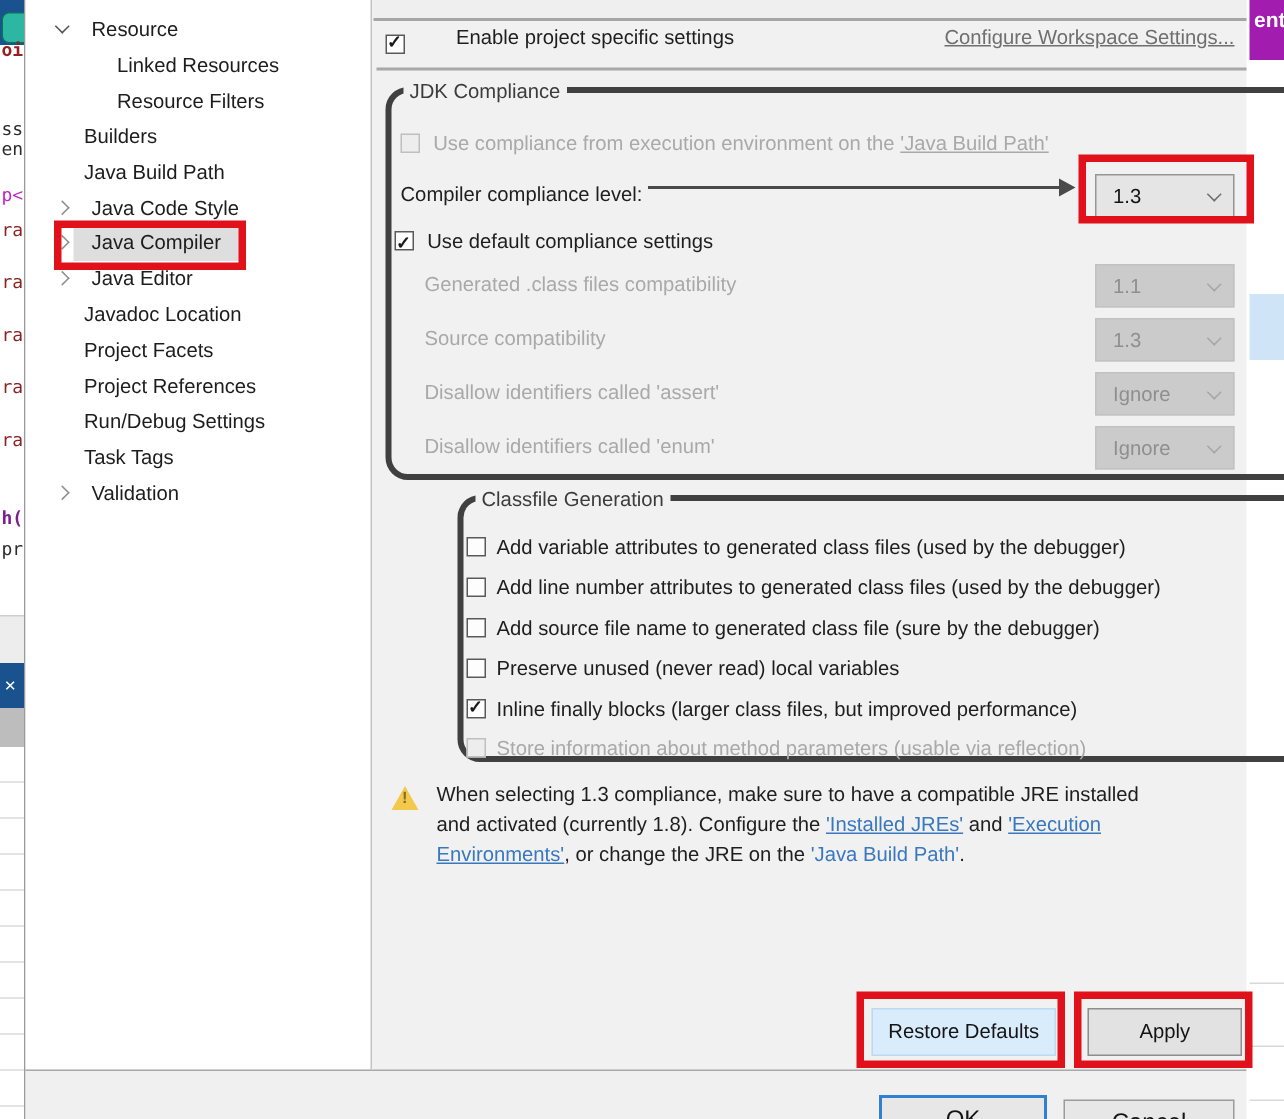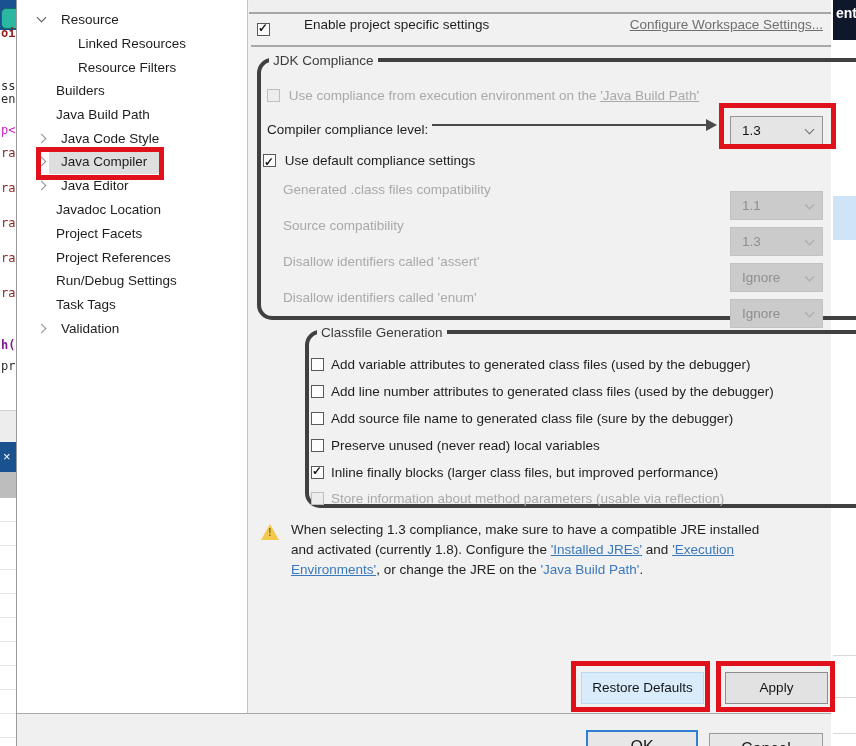--- a/index.html
+++ b/index.html
@@ -17,21 +17,21 @@
   .frag-red{color:#962020;font-weight:bold;}
   .frag-dred{color:#8a2424;}
   .frag-mag{color:#c321c3;}
   .frag-pur{color:#7d1f8d;font-weight:bold;}
   .bg-left .gray-block1{position:absolute;left:0;top:410px;width:16px;height:32px;background:#ededed;border-top:1px solid #cfcfcf;}
   .bg-left .bluebar-close{position:absolute;left:0;top:442px;width:16px;height:30px;background:#1a5290;color:#ffffff;font-size:13px;line-height:30px;text-align:left;padding-left:3px;box-sizing:border-box;}
   .bg-left .gray-block2{position:absolute;left:0;top:472px;width:16px;height:26px;background:#bdbdbd;}
   .bg-left .rows{position:absolute;left:0;top:498px;width:16px;height:248px;
     background:repeating-linear-gradient(#ffffff 0px,#ffffff 23px,#e3e3e3 23px,#e3e3e3 24px);}
   .bg-right{position:absolute;left:831px;top:0;width:25px;height:746px;background:#ffffff;z-index:1;}
-  .bg-right .bluehdr{position:absolute;left:2px;top:0;width:23px;height:40px;background:#0f172a;color:#ffffff;font-weight:bold;font-size:14px;line-height:26px;padding-left:3px;box-sizing:border-box;}
+  .bg-right .bluehdr{position:absolute;left:2px;top:0;width:23px;height:40px;background:#a21caf;color:#ffffff;font-weight:bold;font-size:14px;line-height:26px;padding-left:3px;box-sizing:border-box;}
   .bg-right .lblue{position:absolute;left:2px;top:196px;width:23px;height:44px;background:#cfe4f7;}
   .bg-right .hline{position:absolute;left:2px;width:23px;height:1px;background:#d9d9d9;}
   
   .dialog{position:absolute;left:16px;top:0;width:814px;height:746px;background:#f1f1f1;
     border-left:1px solid #9a9a9a;border-right:1px solid #9a9a9a;box-sizing:border-box;z-index:2;}
   
   .tree{position:absolute;left:0;top:0;width:231px;height:713px;background:#ffffff;border-right:1px solid #c3c3c3;box-sizing:border-box;}
   .titem{position:absolute;left:0;width:230px;height:24px;font-size:13.5px;color:#1d1d1d;cursor:default;}
   .titem .sel{position:absolute;left:32px;top:0;width:114px;height:24px;background:#dedede;}
   .titem .tlabel{position:absolute;left:44px;top:0;line-height:24px;white-space:nowrap;}
@@ -57,21 +57,21 @@
   
   .cb{display:inline-block;width:13px;height:13px;border:1px solid #595959;background:#fdfdfd;box-sizing:border-box;vertical-align:middle;position:relative;}
   .cb.checked::after{content:"\2713";position:absolute;left:0px;top:-3px;font-size:12px;color:#1a1a1a;font-weight:bold;}
   .cb.cbdis{border-color:#bfbfbf;background:#ededed;}
   .cbrow .cb{position:absolute;left:2px;top:3px;}
   .cbrow .cbl{position:absolute;left:22px;top:0;line-height:20px;}
   
   .combo{position:absolute;width:93px;height:29px;background:#e5e5e5;border:1px solid #969696;box-sizing:border-box;cursor:default;}
   .combo .combo-val{position:absolute;left:11px;top:0;line-height:27px;color:#141414;}
   .combo .combo-chev{position:absolute;right:9px;top:9px;width:6px;height:6px;border-left:1.6px solid #6e6e6e;border-bottom:1.6px solid #6e6e6e;transform:rotate(-45deg);}
-  .combo.cdis{background:#cbcbcb;border-color:#c2c2c2;margin-top:15px;}
+  .combo.cdis{background:#cbcbcb;border-color:#c2c2c2;}
   .combo.cdis .combo-val{color:#8f8f8f;}
   .combo.cdis .combo-chev{border-color:#a6a6a6;}
   
   .warn-icon{position:absolute;left:12px;top:524px;width:0;height:0;
     border-left:9px solid transparent;border-right:9px solid transparent;border-bottom:16px solid #f2c94c;}
   .warn-icon::before{content:"";position:absolute;left:-11px;top:-2px;width:0;height:0;
     border-left:11px solid transparent;border-right:11px solid transparent;border-bottom:19px solid #d8a628;z-index:-1;}
   .warn-icon::after{content:"!";position:absolute;left:-2px;top:2px;font-size:11px;font-weight:bold;color:#8a6d1a;}
   .warn-text{position:absolute;left:42px;top:520px;width:478px;line-height:20px;color:#1e1e1e;}
   .wlink{color:#3a78bd;cursor:pointer;text-decoration:none;}

